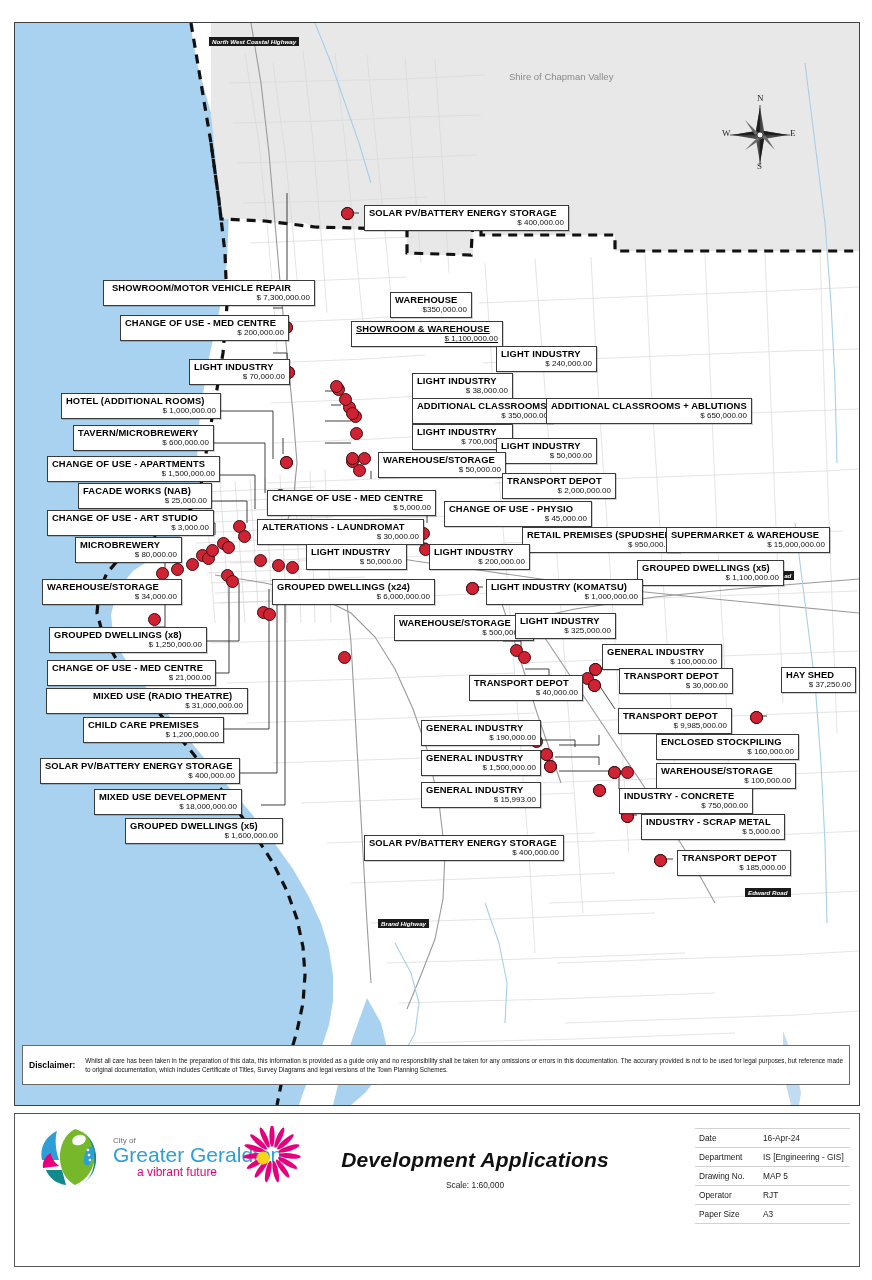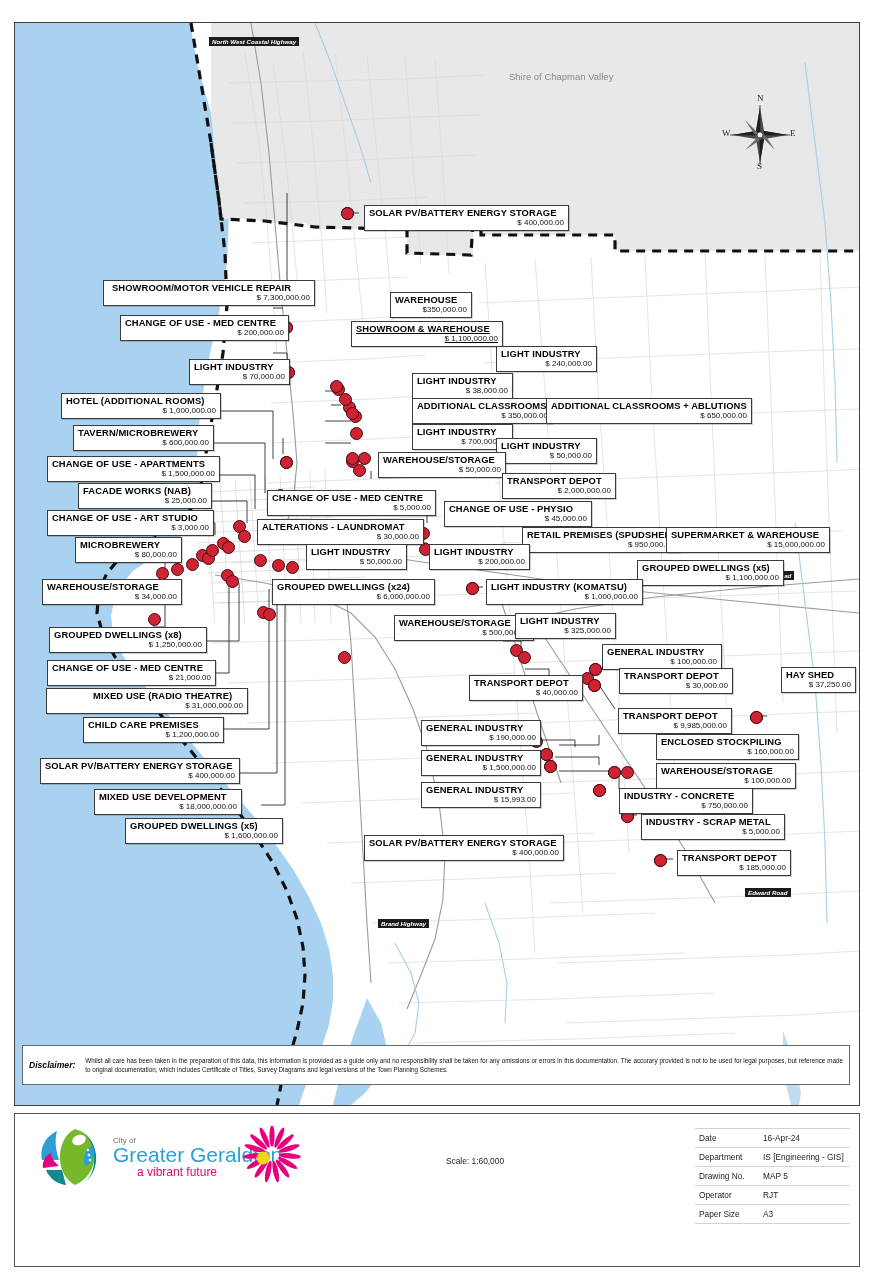--- a/index.html
+++ b/index.html
@@ -31,21 +31,21 @@
   .shirename{position:absolute;color:#8a8a8a;font-size:9.5px;z-index:10;white-space:nowrap;}
 
   
   #compass{position:absolute;z-index:15;}
   #compass .lbl{position:absolute;font-family:"Liberation Serif",serif;font-size:9px;color:#2a2a2a;}
 
   
   #disclaimer{position:absolute;left:22px;top:1045px;width:828px;height:40px;
               border:1px solid #6a6a6a;background:#fff;z-index:60;
               display:flex;align-items:center;padding:0 6px;box-sizing:border-box;}
-  #disclaimer .dlabel{font-size:8.6px;font-weight:bold;font-style:italic;margin-right:10px;flex:0 0 auto;text-align:right;}
+  #disclaimer .dlabel{font-size:8.6px;font-weight:bold;margin-right:10px;flex:0 0 auto;text-align:right;}
   #disclaimer .dtext{font-size:6.3px;line-height:9.5px;color:#111;text-align:justify;}
 
   
   #titleblock{position:absolute;left:14px;top:1113px;width:844px;height:152px;
               border:1px solid #555;background:#fff;}
   #logo-area{position:absolute;left:14px;top:12px;width:300px;}
   #logo-svg{display:block;}
   #logo-credit{margin-top:6px;font-size:7.4px;font-style:italic;color:#222;line-height:11px;padding-left:14px;}
 
   #title-area{position:absolute;left:300px;top:34px;width:320px;text-align:center;}
@@ -615,20 +615,21 @@
             <ellipse cx="0" cy="-18" rx="2.6" ry="11" transform="rotate(288)"></ellipse>
             <ellipse cx="0" cy="-18" rx="2.6" ry="11" transform="rotate(312)"></ellipse>
             <ellipse cx="0" cy="-18" rx="2.6" ry="11" transform="rotate(336)"></ellipse>
           </g>
           <circle cx="-9" cy="4" r="6.5" fill="#f7d417"></circle>
         </g>
       </svg>
     </div>
 
     <div id="title-area">
+      <div id="maptitle">Development Applications</div>
       <div id="mapscale">Scale:  1:60,000</div>
     </div>
 
     <table id="meta-table">
       <tbody id="meta-body">
           <tr>
             <td class="k">Date</td>
             <td>16-Apr-24</td>
           </tr>
           <tr>

